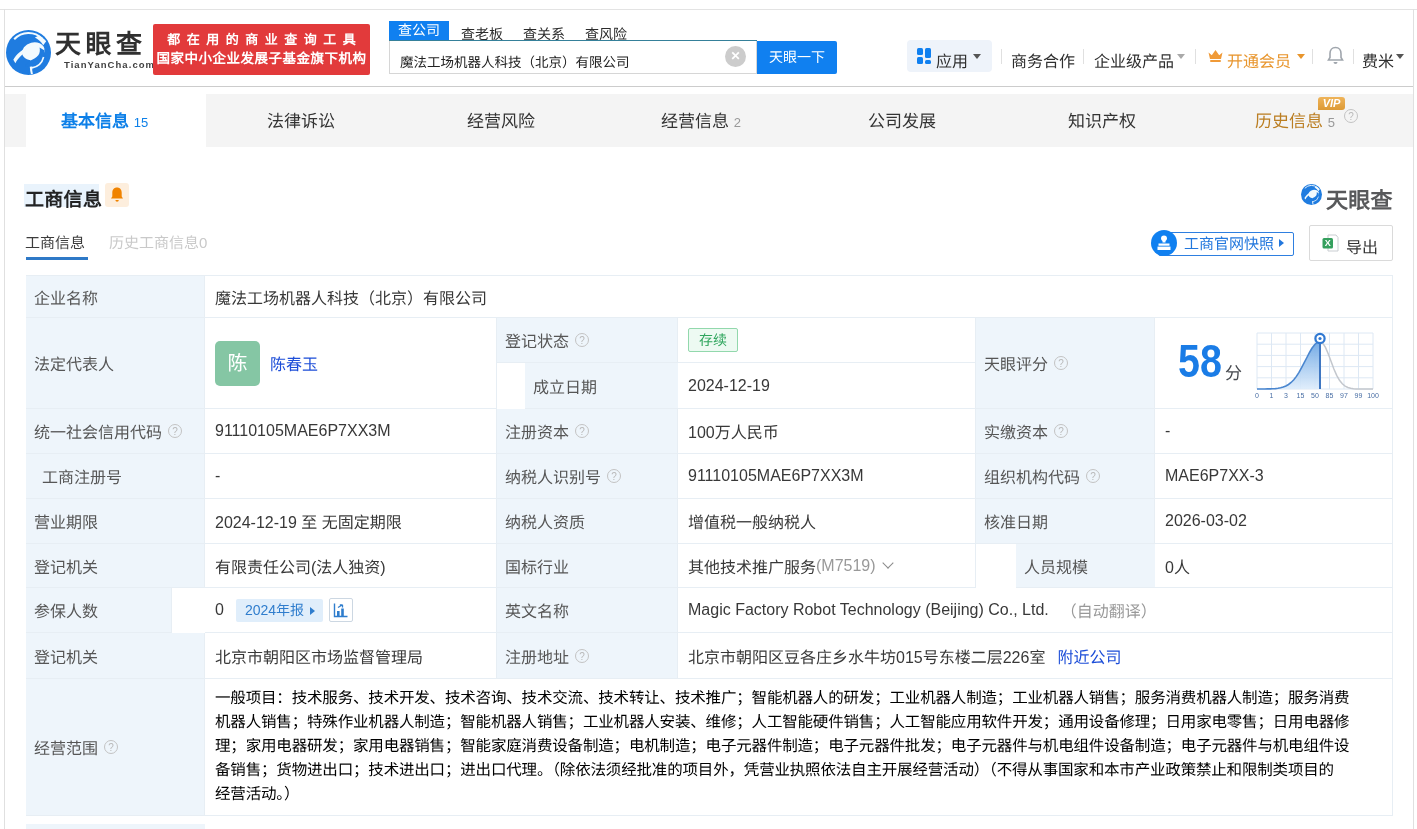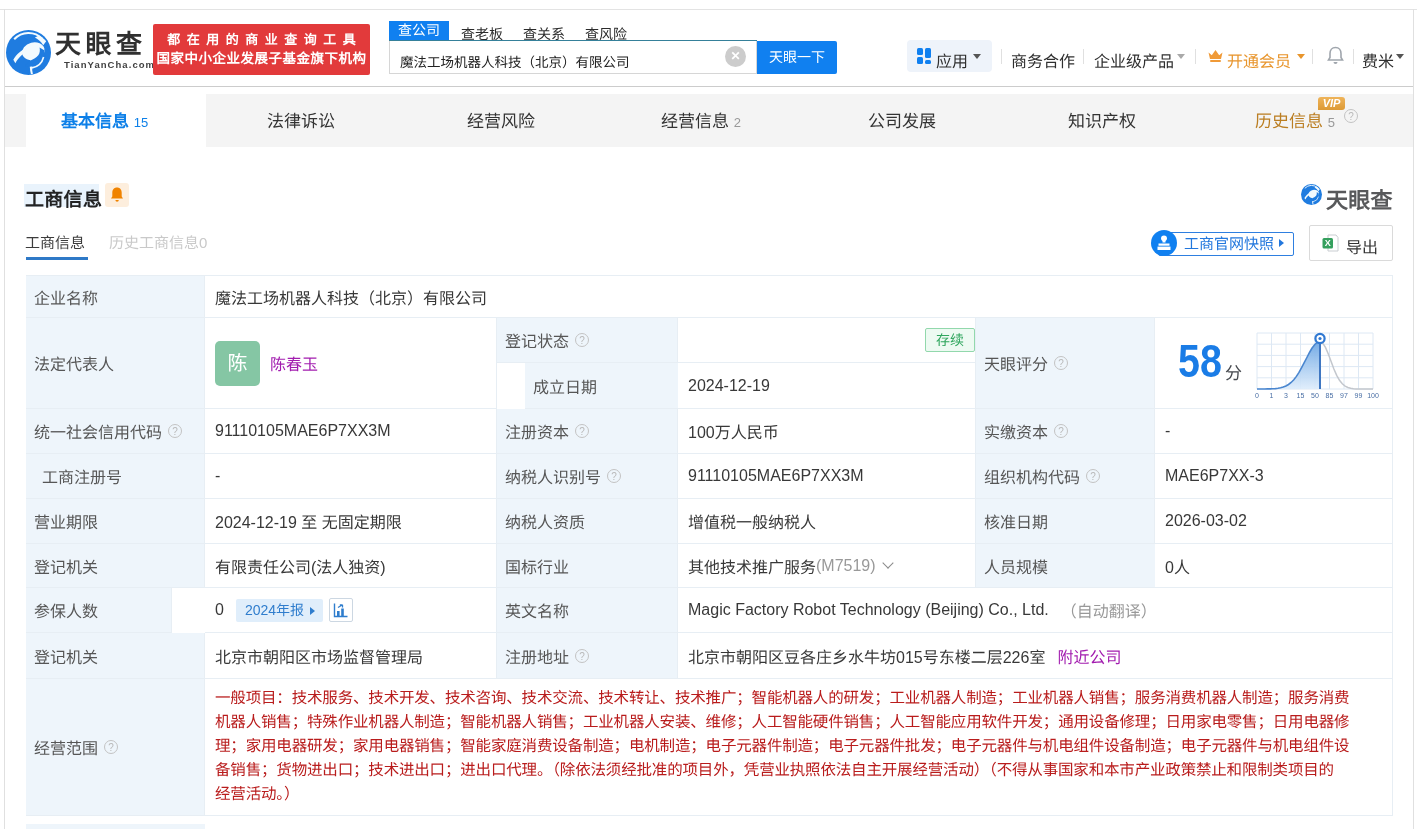--- a/index.html
+++ b/index.html
@@ -45,29 +45,29 @@
   .snapbtn-txt { left:1184px; top:235px; font-size:15px; color:#2277dd; line-height:18px; }
   .snap-circ { left:1151px; top:230px; }
   .arrow-r { width:0; height:0; border-top:4.5px solid transparent; border-bottom:4.5px solid transparent; border-left:5.5px solid #2277dd; }
   .expbtn { left:1309px; top:225px; width:84px; height:36px; border:1px solid #dadada; border-radius:2px; background:#fff; }
   .exp-txt { left:1346px; top:234px; font-size:16px; color:#333; }
   .cell { position:absolute; border-right:1px solid #e7eef4; border-bottom:1px solid #e7eef4; display:flex; align-items:center; }
   .lab { background:#eef5fb; padding-left:8px; font-size:16px; color:#565656; }
   .val { background:#fff; padding-left:10px; font-size:16px; color:#383838; }
   .q { display:inline-block; width:14px; height:14px; border:1px solid #c3c3c3; border-radius:50%; color:#b9b9b9; font-size:10px; line-height:13px; text-align:center; margin-left:6px; flex:none; }
   .grey { color:#999; }
-  .link { color:#a21caf; }
+  .link { color:#1d4ed8; }
   .tag-live { display:inline-block; height:24px; line-height:22px; padding:0 10px; border:1px solid #92d8ac; background:#edfaf2; color:#30a65e; font-size:14px; border-radius:2px; }
   .avatar { width:45px; height:45px; background:#85c6a4; border-radius:5px; color:#fff; font-size:20px; text-align:center; line-height:45px; flex:none; }
   .pill { display:inline-block; height:23px; line-height:23px; background:#e0eefb; border-radius:2px; color:#2f7dcd; font-size:14px; padding:0 8px 0 9px; }
   .chartbox { width:24px; height:24px; border:1px solid #ccd7e2; border-radius:2px; background:#fff; display:flex; align-items:center; justify-content:center; }
   .score { font-size:47px; font-weight:bold; color:#1a7ce6; }
   .chev-dn { display:inline-block; width:8px; height:8px; border-right:1.5px solid #8a8a8a; border-bottom:1.5px solid #8a8a8a; transform:rotate(45deg); margin-left:8px; margin-top:-6px; }
   .vip { left:1318px; top:97px; width:27px; height:13px; background:linear-gradient(180deg,#efb45a,#dd9a35); border-radius:3px 3px 3px 0; color:#fff; font-size:11px; font-weight:bold; font-style:italic; text-align:center; line-height:13px; }
-  .scope { position:absolute; font-size:15.5px; color:#b91c1c; line-height:24px; text-align:left; letter-spacing:-0.17px; }
+  .scope { position:absolute; font-size:15.5px; color:#000000; line-height:24px; text-align:left; letter-spacing:-0.17px; }
 </style>
 </head>
 <body>
 <div class="abs hairline-top"></div>
 <div class="abs hairline-left"></div>
 <div class="abs hairline-right"></div>
 
 <div class="abs hdr"></div>
 <svg class="abs logo-circ" width="45" height="45" viewBox="0 0 45 45">
   <circle cx="22.5" cy="22.5" r="22.5" fill="#1f7ce0"></circle>
@@ -182,21 +182,21 @@
 
 <div class="cell lab" style="left:26px; top:276px; width:179px; height:42px;">企业名称</div>
 <div class="cell val" style="left:205px; top:276px; width:1188px; height:42px;">魔法工场机器人科技（北京）有限公司</div>
 
 <div class="cell lab" style="left:26px; top:318px; width:179px; height:91px;">法定代表人</div>
 <div class="cell val" style="left:205px; top:318px; width:292px; height:91px;">
     <span class="avatar">陈</span>
     <span class="link" style="margin-left:10px;">陈春玉</span>
   </div>
 <div class="cell lab" style="left:497px; top:318px; width:181px; height:45px;">登记状态<span class="q">?</span></div>
-<div class="cell val" style="left:678px; top:318px; width:298px; height:45px;justify-content:flex-end;">
+<div class="cell val" style="left:678px; top:318px; width:298px; height:45px;">
     <span class="tag-live">存续</span>
   </div>
 <div class="cell lab" style="left:497px; top:363px; width:181px; height:46px;margin-left:28px;">成立日期</div>
 <div class="cell val" style="left:678px; top:363px; width:298px; height:46px;">2024-12-19</div>
 <div class="cell lab" style="left:976px; top:318px; width:179px; height:91px;">天眼评分<span class="q">?</span></div>
 <div class="cell val" style="left:1155px; top:318px; width:238px; height:91px;"></div>
 <div class="abs score" style="left:1178px; top:338px; line-height:45px; transform:scaleX(0.84); transform-origin:left;">58</div>
 <div class="abs" style="left:1225px; top:359px; font-size:17px; color:#45484e;">分</div>
 <svg class="abs" style="left:1253px; top:327px;" width="128" height="78" viewBox="0 0 128 78">
   <defs>
@@ -259,21 +259,21 @@
 <div class="cell val" style="left:205px; top:499px; width:292px; height:45px;">2024-12-19 至 无固定期限</div>
 <div class="cell lab" style="left:497px; top:499px; width:181px; height:45px;">纳税人资质</div>
 <div class="cell val" style="left:678px; top:499px; width:298px; height:45px;">增值税一般纳税人</div>
 <div class="cell lab" style="left:976px; top:499px; width:179px; height:45px;">核准日期</div>
 <div class="cell val" style="left:1155px; top:499px; width:238px; height:45px;">2026-03-02</div>
 
 <div class="cell lab" style="left:26px; top:544px; width:179px; height:44px;">登记机关</div>
 <div class="cell val" style="left:205px; top:544px; width:292px; height:44px;">有限责任公司(法人独资)</div>
 <div class="cell lab" style="left:497px; top:544px; width:181px; height:44px;">国标行业</div>
 <div class="cell val" style="left:678px; top:544px; width:298px; height:44px;">其他技术推广服务<span class="grey">(M7519)</span><span class="chev-dn"></span></div>
-<div class="cell lab" style="left:976px; top:544px; width:182px; height:44px;">人员规模</div>
+<div class="cell lab" style="left:1016px; top:544px; width:182px; height:44px;">人员规模</div>
 <div class="cell val" style="left:1155px; top:544px; width:238px; height:44px;">0人</div>
 
 <div class="cell lab" style="left:26px; top:588px; width:146px; height:45px;">参保人数</div>
 <div class="cell val" style="left:205px; top:588px; width:292px; height:45px;">0<span class="pill" style="margin-left:12px;">2024年报 <span style="display:inline-block; width:0; height:0; border-top:4px solid transparent; border-bottom:4px solid transparent; border-left:5px solid #2f7dcd; margin-left:2px;"></span></span><span class="chartbox" style="margin-left:6px;">
       <svg width="15" height="15" viewBox="0 0 15 15">
         <path d="M1.5,0.5 L1.5,13.5 L14.5,13.5" stroke="#2f7dcd" stroke-width="1.4" fill="none"></path>
         <rect x="4" y="8" width="2.6" height="5.5" fill="#2f7dcd"></rect>
         <rect x="8.2" y="5.5" width="2.6" height="8" fill="#2f7dcd"></rect>
         <path d="M5,4.5 L9.5,1.8 M9.5,1.8 L9.5,4.6 M9.5,1.8 L6.8,1.8" stroke="#2f7dcd" stroke-width="1.3" fill="none"></path>
       </svg>

